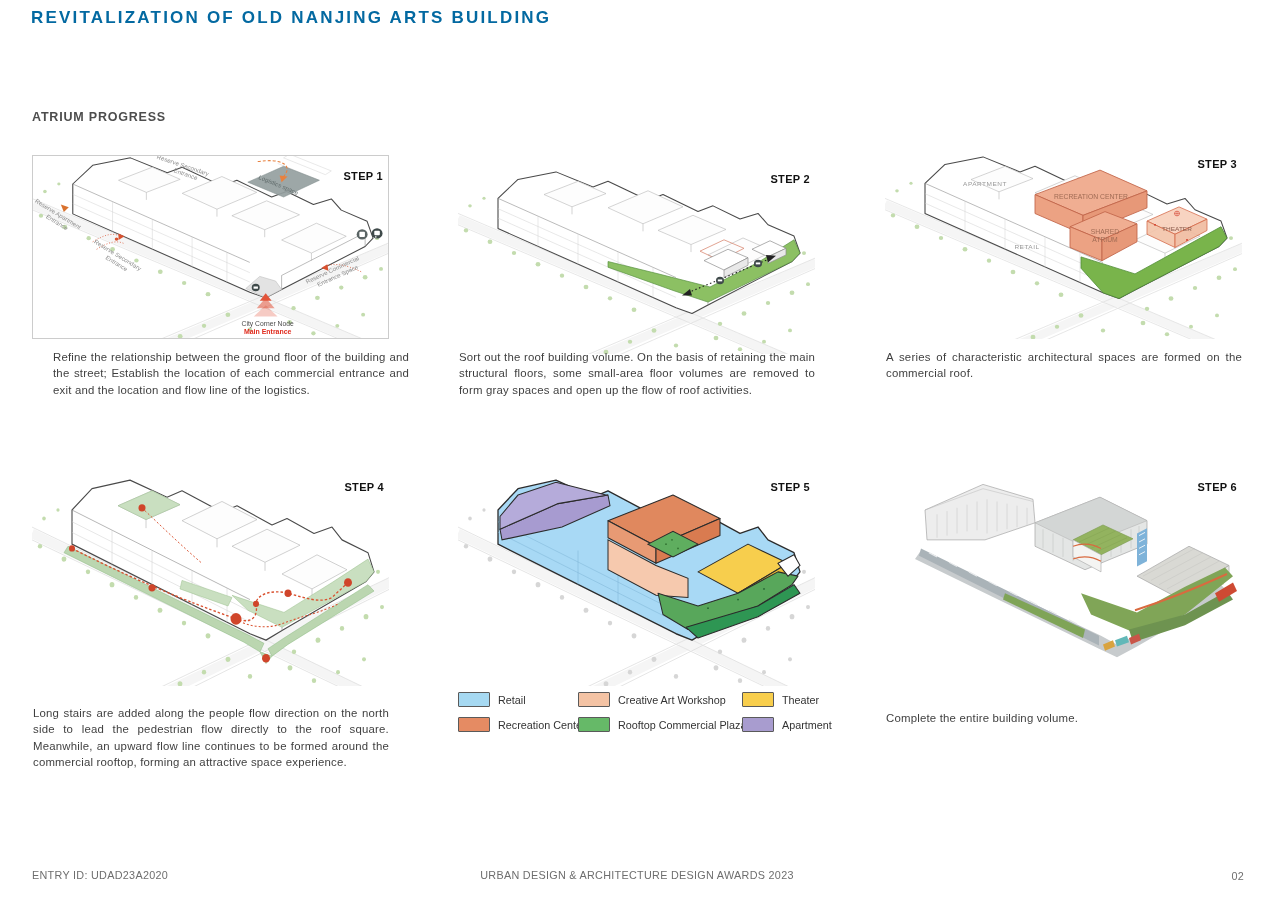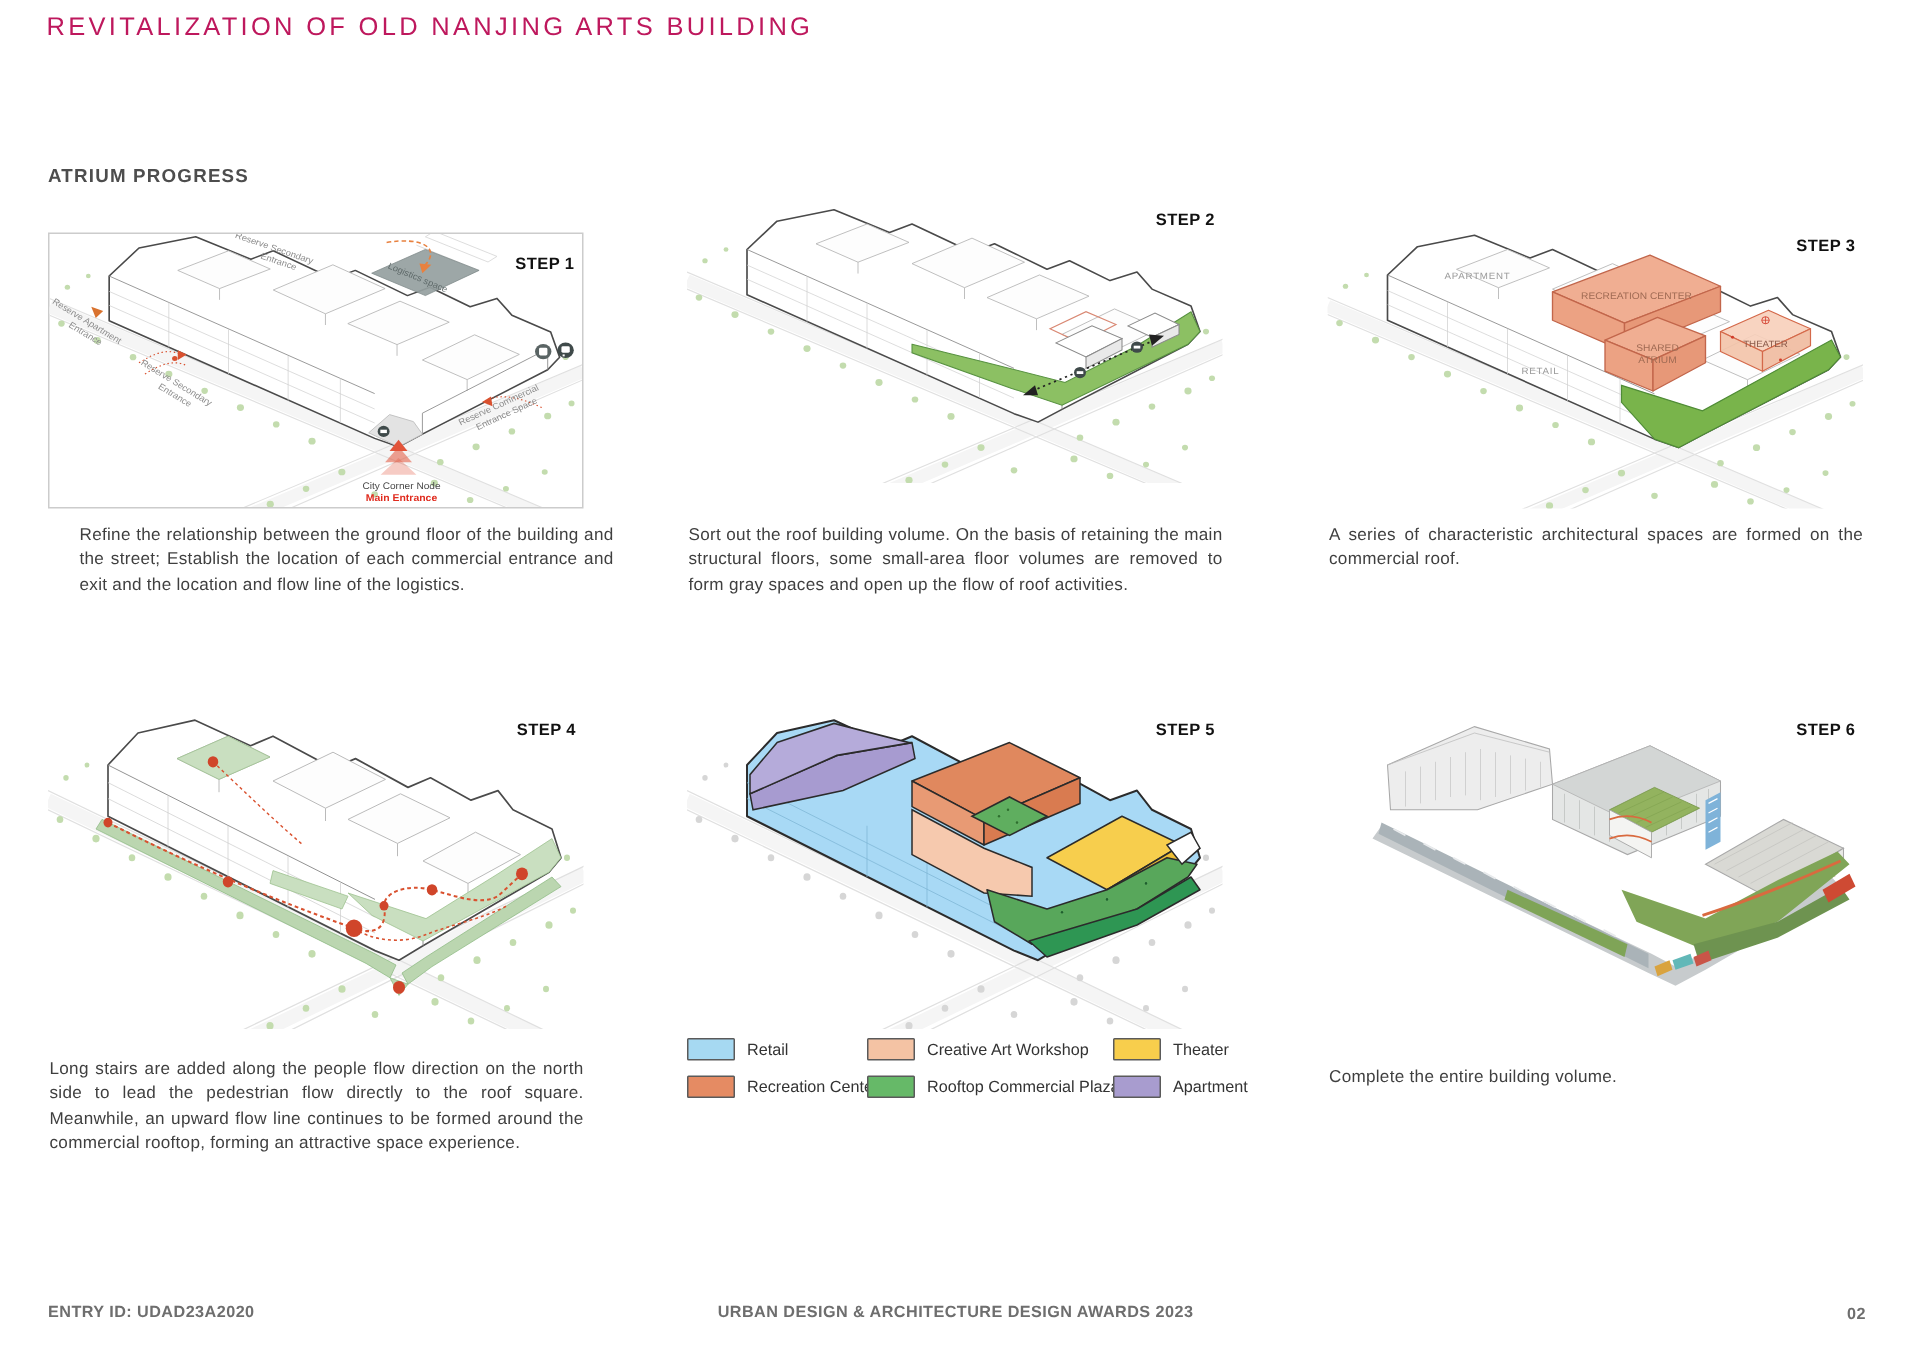--- a/index.html
+++ b/index.html
@@ -1,29 +1,29 @@
 <!DOCTYPE html>
 <html><head>
 <meta charset="utf-8">
 <style>
   html,body{margin:0;padding:0;background:#ffffff;}
   body{font-family:"Liberation Sans", sans-serif; width:1274px; height:900px; position:relative; overflow:hidden;}
   .abs{position:absolute;}
-  .page-title{left:31px; top:8px; font-size:17px; font-weight:normal; letter-spacing:2.2px; color:#be185d;}
+  .page-title{left:31px; top:8px; font-size:17px; font-weight:bold; letter-spacing:2.2px; color:#0369a1;}
   .section-title{left:32px; top:110px; font-size:12.5px; font-weight:bold; letter-spacing:0.8px; color:#4d4d4d;}
   .panel{position:absolute; width:357px;}
   .panel svg{display:block; width:100%; height:100%;}
   .panel-bordered{border:1px solid #cccccc; box-sizing:border-box;}
   .step-label{position:absolute; top:3px; right:5px; font-size:11px; font-weight:bold; color:#111111; letter-spacing:0.3px;}
   .caption{position:absolute; width:356px; font-size:11.4px; line-height:16.4px; color:#3f3f3f; text-align:justify; letter-spacing:0.2px;}
   .legend{position:absolute; left:458px; top:692px; display:grid; grid-template-columns:120px 164px 110px; row-gap:10px;}
   .lg-item{display:flex; align-items:center; height:15px;}
   .sw{width:30px; height:13px; border:1.5px solid #5a5a5a; border-radius:1px; margin-right:8px; flex:0 0 auto;}
   .lg-label{font-size:10.8px; color:#333333; white-space:nowrap;}
-  .footer-text{font-size:10.8px; color:#6e6e6e; letter-spacing:0.3px;font-weight:bold;}
+  .footer-text{font-size:10.8px; color:#6e6e6e; letter-spacing:0.3px;}
   .footer-center{left:0; width:1274px; text-align:center;}
   svg text{font-family:"Liberation Sans", sans-serif;}
 </style>
 </head>
 <body>
 
 <svg width="0" height="0" style="position:absolute" aria-hidden="true">
   <defs>
     <g id="streets">
       <path d="M0,52 L232,156 L358,213" stroke="#f5f5f5" stroke-width="9" fill="none"></path>
@@ -135,21 +135,21 @@
         <text x="0" y="0">Reserve Commercial</text>
         <text x="2" y="8">Entrance Space</text>
       </g>
       <text x="236" y="182" font-size="6.8" fill="#4a4a4a">City Corner Node</text>
       <text x="236" y="191" font-size="7" font-weight="bold" fill="#E02B1E">Main Entrance</text>
     </g>
   </svg>
   <div class="step-label" style="top:14px;">STEP 1</div>
 </div>
 
-<div class="panel" style="left:458px; top:138px; height:184px;">
+<div class="panel" style="left:458px; top:170px; height:184px;">
   <svg viewBox="0 0 357 195" preserveAspectRatio="none">
     <use href="#streets"></use>
     <use href="#trees" style="color:#C3DCAE"></use>
     <use href="#bldg"></use>
     <path d="M150,97 L200,110 L252,124 L300,98 L318,86 L336,74 L342,88 L334,97 L250,140 L216,128 L150,103 Z" fill="#8CC063" stroke="#579140" stroke-width="0.7"></path>
     <g>
       <path d="M242,86 L266,74 L286,83 L262,96 Z" fill="none" stroke="#D98873" stroke-width="0.8"></path>
       <path d="M246,96 L270,84 L290,93 L266,106 Z" fill="#ffffff" stroke="#8a8a8a" stroke-width="0.7"></path>
       <path d="M266,106 L290,93 L290,101 L266,114 Z" fill="#e9e9e9" stroke="#8a8a8a" stroke-width="0.7"></path>
       <path d="M294,84 L312,75 L328,83 L310,92 Z" fill="#ffffff" stroke="#8a8a8a" stroke-width="0.7"></path>

